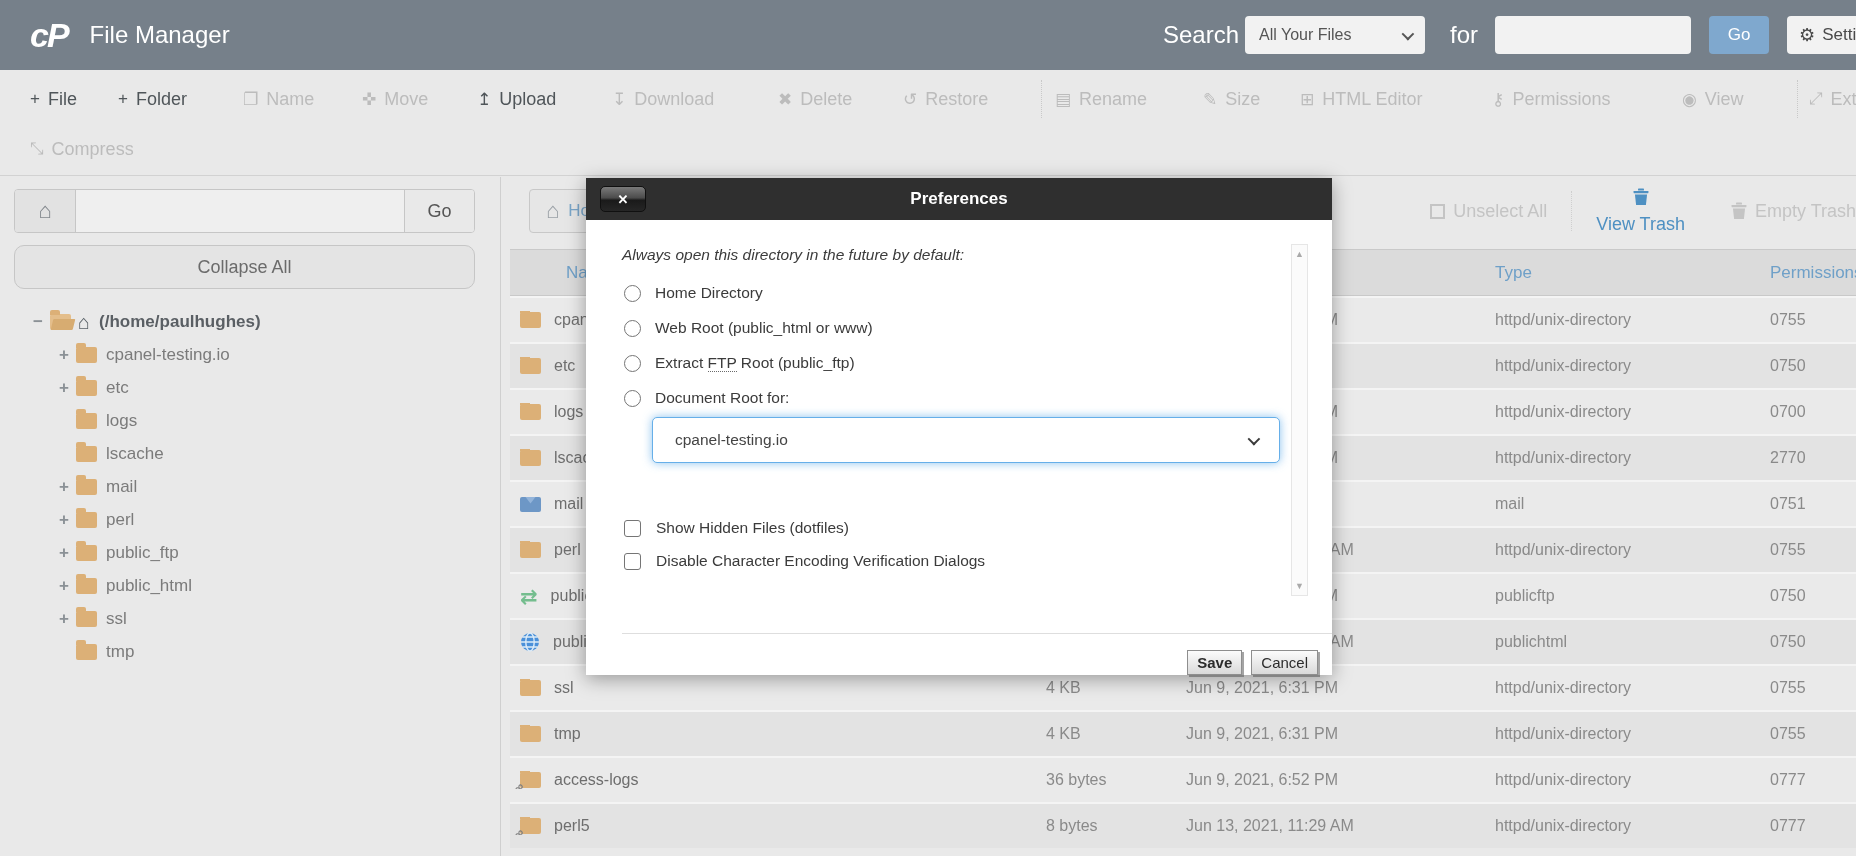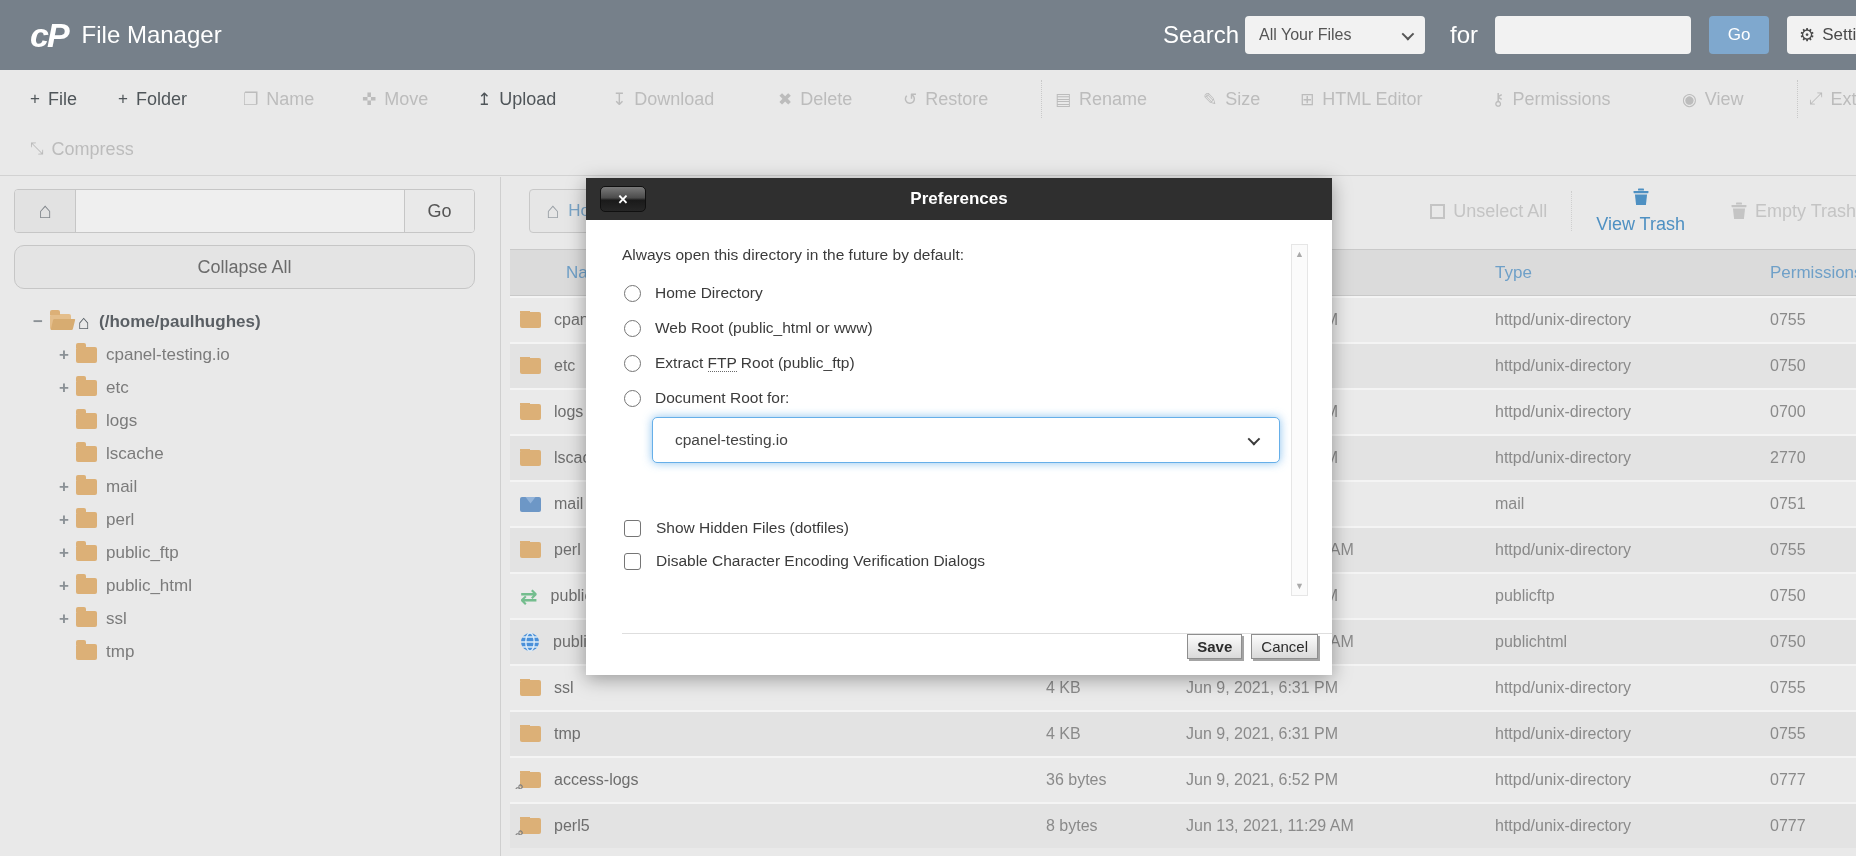--- a/index.html
+++ b/index.html
@@ -2,21 +2,21 @@
 <html><head>
 <meta charset="utf-8">
 <style>
   * { margin:0; padding:0; box-sizing:border-box; }
   html,body { width:1856px; height:856px; overflow:hidden; }
   body { font-family:"Liberation Sans","DejaVu Sans",sans-serif; background:#e9e9e9; position:relative; color:#555; }
 
   
   .hdr { position:absolute; left:0; top:0; width:1856px; height:70px; background:#76808A; display:flex; align-items:center; }
   .logo { font-size:34px; font-weight:bold; font-style:italic; color:#fff; margin-left:30px; letter-spacing:-2px; }
-  .hdr-title { color:#fff; font-size:24px; font-weight:400; margin-left:14px; }
+  .hdr-title { color:#fff; font-size:24px; font-weight:400; margin-left:22px; }
   .hdr-search { position:absolute; left:1100px; top:0; height:70px; display:flex; align-items:center; }
   .s-label, .s-for { color:#ffffff; font-size:24px; }
   .s-label { position:absolute; left:63px; }
   .s-select { position:absolute; left:145px; width:180px; height:38px; background:#f2f2f2; border-radius:4px; display:flex; align-items:center; padding:0 14px; font-size:16px; color:#555; }
   .s-select .chev { margin-left:auto; }
   .chev { width:9px; height:9px; border-right:2px solid #555; border-bottom:2px solid #555; transform:rotate(45deg) translateY(-2px); display:inline-block; }
   .s-for { position:absolute; left:350px; }
   .s-input { position:absolute; left:395px; width:196px; height:38px; background:#f2f2f2; border:none; border-radius:4px; font-size:16px; padding:0 10px; }
   .s-go { position:absolute; left:609px; width:60px; height:38px; background:#7FA8CE; color:#fff; border:none; border-radius:4px; font-size:17px; }
   .s-settings { position:absolute; left:687px; width:130px; height:38px; background:#f2f2f2; border:none; border-radius:4px 0 0 4px; font-size:17px; color:#4a4a4a; display:flex; align-items:center; padding:0 12px; gap:7px; }
@@ -85,33 +85,33 @@
   .f-row > div { padding-left:32px; white-space:nowrap; overflow:hidden; }
   .f-name { display:flex; align-items:center; gap:13px; padding-left:10px !important; color:#6e6e6e; }
   .f-size, .f-date { padding-left:16px !important; }
 
   
   .modal { position:absolute; left:586px; top:178px; width:746px; height:497px; background:#fff; box-shadow:0 4px 18px rgba(0,0,0,.35); z-index:10; }
   .m-titlebar { position:relative; height:42px; background:#2F2F2F; }
   .m-title { text-align:center; line-height:42px; color:#fff; font-weight:bold; font-size:17px; }
   .m-close { position:absolute; left:14px; top:8px; width:46px; height:26px; border:1px solid #101010; border-radius:5px; background:linear-gradient(#7a7a7a 0%,#4c4c4c 45%,#1a1a1a 55%,#262626 100%); color:#fff; font-size:13px; font-weight:bold; line-height:1; }
   .m-body { position:absolute; top:42px; left:0; right:0; bottom:42px; padding:26px 64px 0 36px; color:#3b3b3b; font-size:15.5px; }
-  .m-heading { margin-bottom:20px; }
+  .m-heading { margin-bottom:20px;font-style:italic; }
   .m-radio-row { display:flex; align-items:center; gap:14px; margin-top:17px; margin-left:2px; }
   .radio { width:17px; height:17px; border:1.5px solid #757575; border-radius:50%; background:#fff; flex:0 0 17px; }
   .abbr-dotted { border-bottom:1.5px dotted #6a6a6a; }
   .doc-select { margin:10px 0 0 30px; width:628px; height:46px; border:1px solid #66AFE9; border-radius:5px; box-shadow:0 0 10px rgba(102,175,233,.75); display:flex; align-items:center; padding:0 22px; font-size:15.5px; color:#444; background:#fff; }
   .doc-select .chev { margin-left:auto; border-color:#3b3b3b; }
   .m-checks { margin-top:56px; }
   .m-check-row { display:flex; align-items:center; gap:15px; margin-top:15px; margin-left:2px; }
   .cbox { width:17px; height:17px; border:1.5px solid #757575; border-radius:3px; background:#fff; flex:0 0 17px; }
   .m-scroll { position:absolute; top:66px; right:24px; width:17px; height:352px; background:#fbfbfb; border:1px solid #e6e6e6; }
   .m-scroll .up, .m-scroll .dn { position:absolute; left:0; right:0; text-align:center; color:#a9a9a9; font-size:9px; }
   .m-scroll .up { top:4px; } .m-scroll .dn { bottom:4px; }
-  .m-footer { position:absolute; left:0; right:0; bottom:0; height:42px; border-top:1px solid #dedede; background:#fff; display:flex; align-items:flex-start; justify-content:flex-end; gap:9px; padding-right:14px;margin-left:36px; }
+  .m-footer { position:absolute; left:0; right:0; bottom:0; height:42px; border-top:1px solid #dedede; background:#fff; display:flex; align-items:flex-end; justify-content:flex-end; gap:9px; padding-right:14px;margin-left:36px; }
   .m-btn { font-size:15px; padding:3px 9px; background:linear-gradient(#fcfcfc,#d9d9d9); border:1px solid #8e8e8e; box-shadow:2px 2px 0 rgba(90,90,90,.55); color:#2c2c2c; }
   .m-btn.save { font-weight:bold; }
 </style>
 </head>
 <body>
 
 <div class="hdr">
   <div class="logo">cP</div>
   <div class="hdr-title">File Manager</div>
   <div class="hdr-search">

